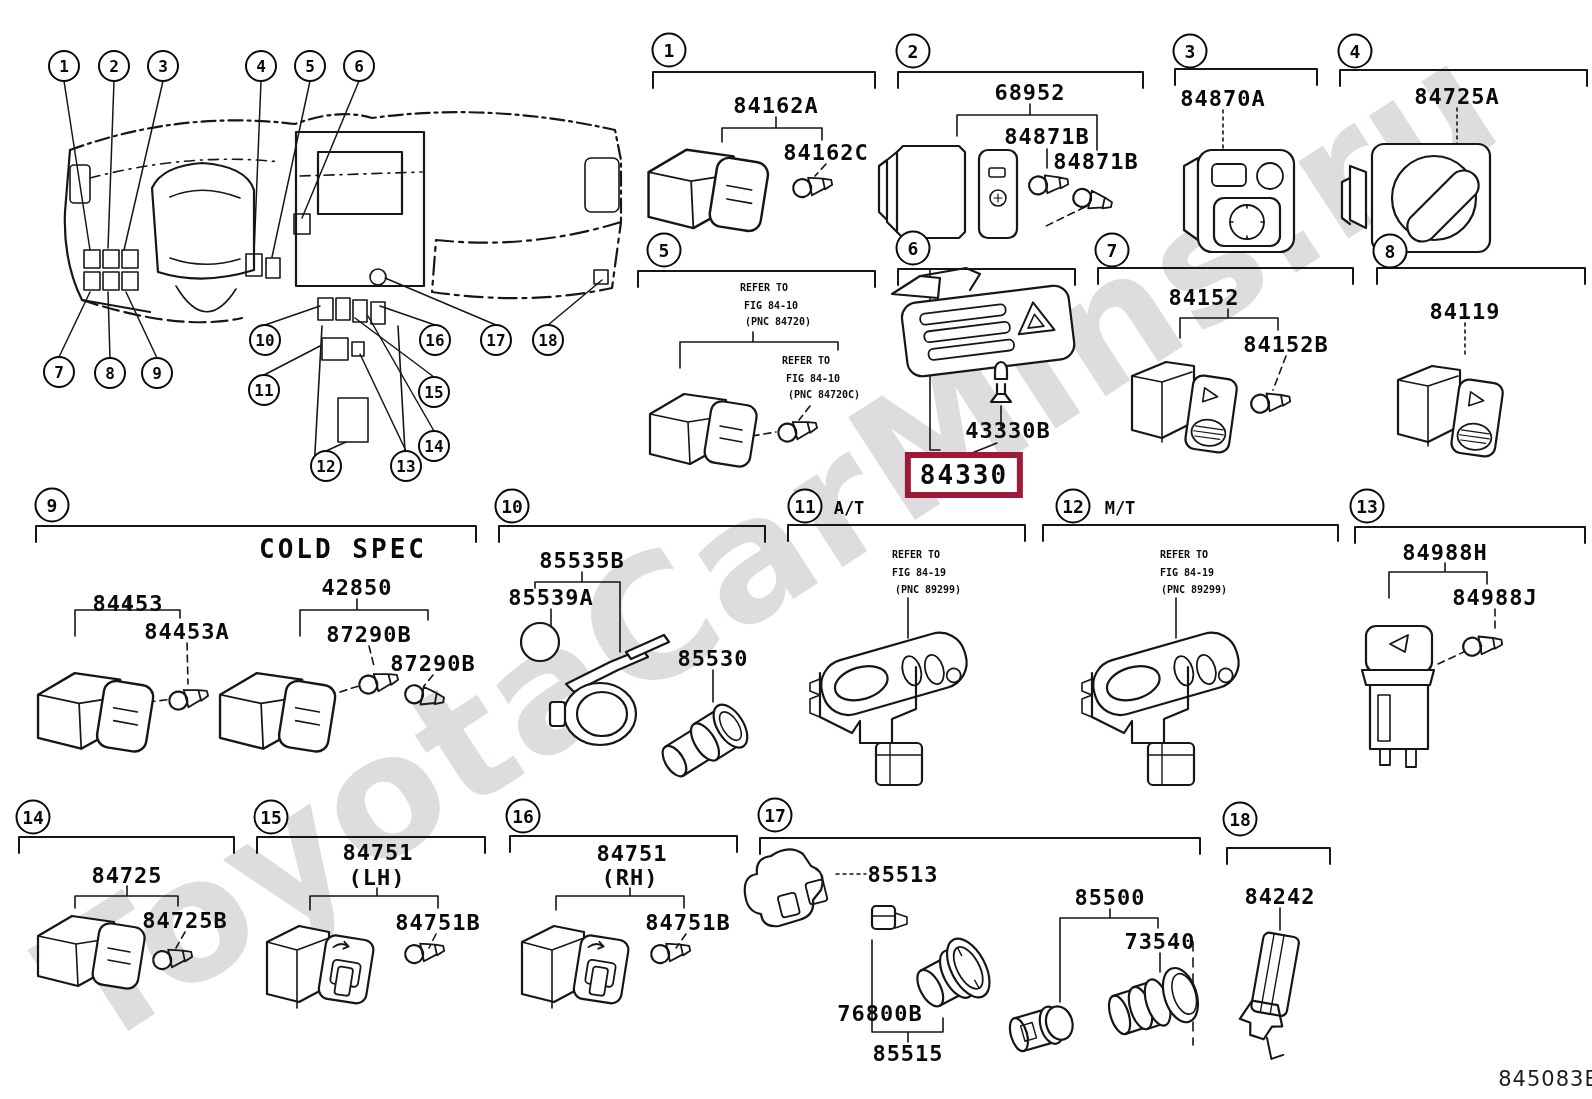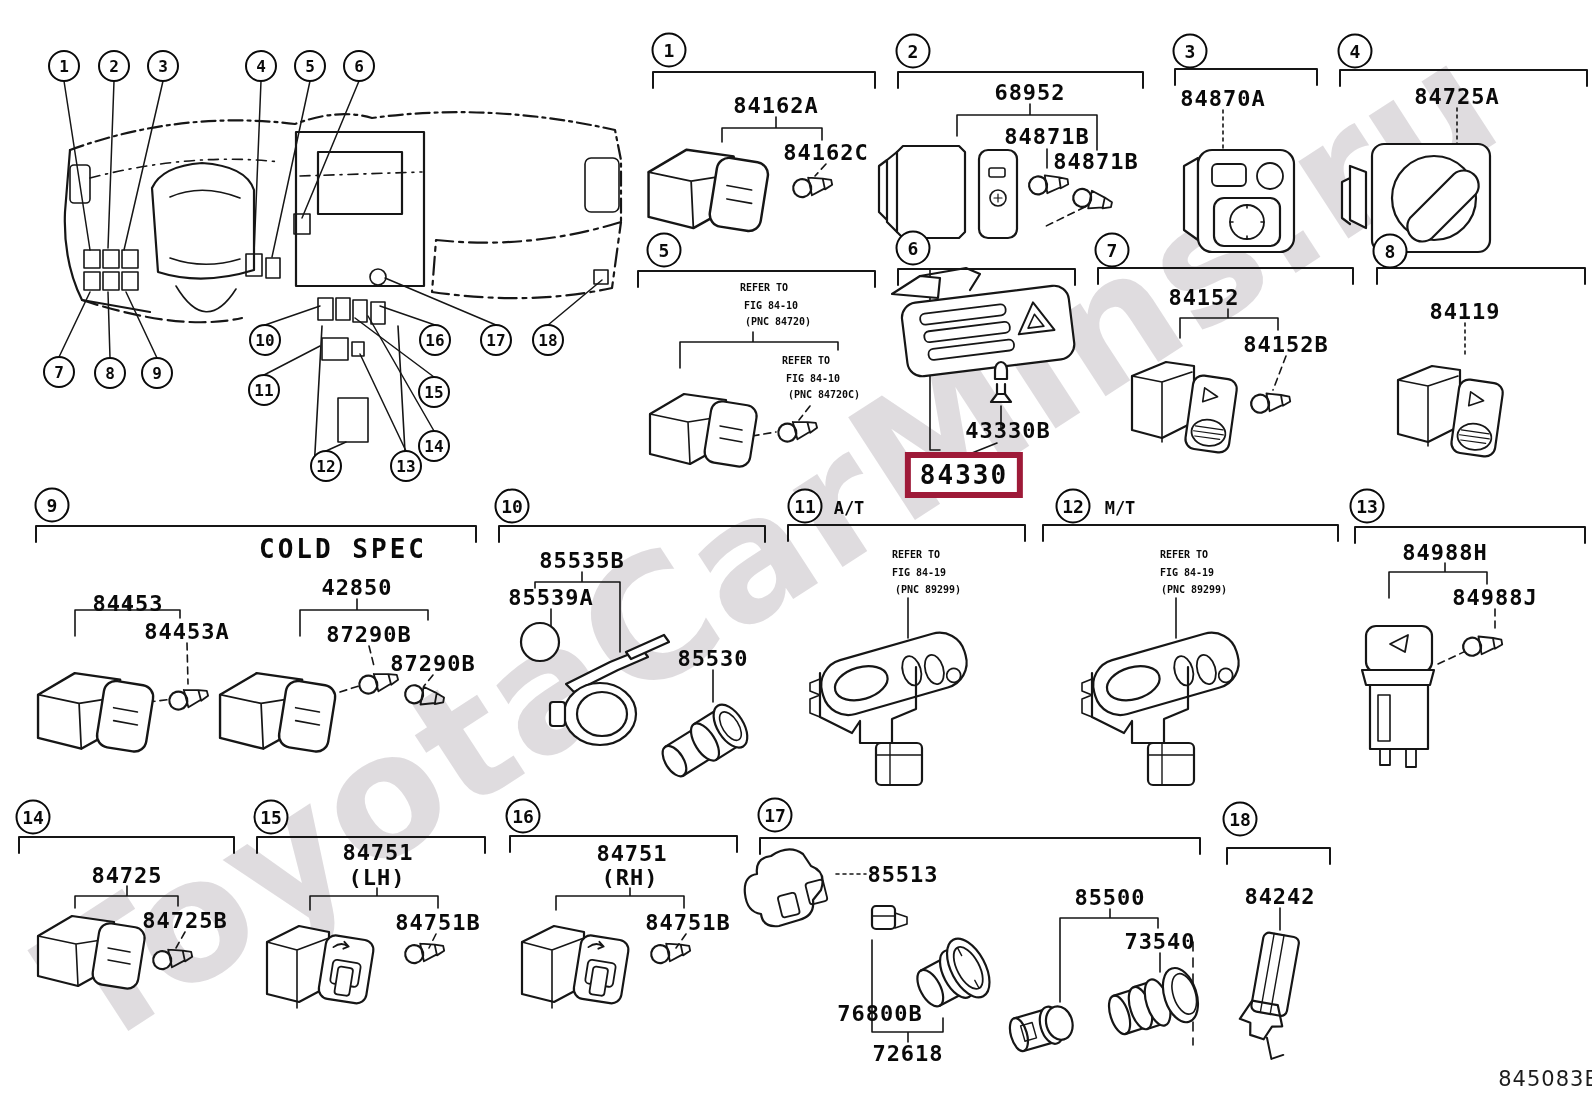--- a/index.html
+++ b/index.html
@@ -430,18 +430,18 @@
     <div class="pn" style="left:378px;top:852px">84751</div>
     <div class="pn" style="left:377px;top:877px">(LH)</div>
     <div class="pn" style="left:438px;top:922px">84751B</div>
     <div class="pn" style="left:632px;top:853px">84751</div>
     <div class="pn" style="left:630px;top:877px">(RH)</div>
     <div class="pn" style="left:688px;top:922px">84751B</div>
     <div class="pn" style="left:903px;top:874px">85513</div>
     <div class="pn" style="left:1110px;top:897px">85500</div>
     <div class="pn" style="left:1160px;top:941px">73540</div>
     <div class="pn" style="left:880px;top:1013px">76800B</div>
-    <div class="pn" style="left:908px;top:1053px">72618</div>
+    <div class="pn" style="left:908px;top:1053px">85515</div>
     <div class="pn" style="left:1280px;top:896px">84242</div>
 
     <div class="code" style="left:1549px;top:1079px">845083B</div>
   </div>
 </div>
 
 </body></html>

